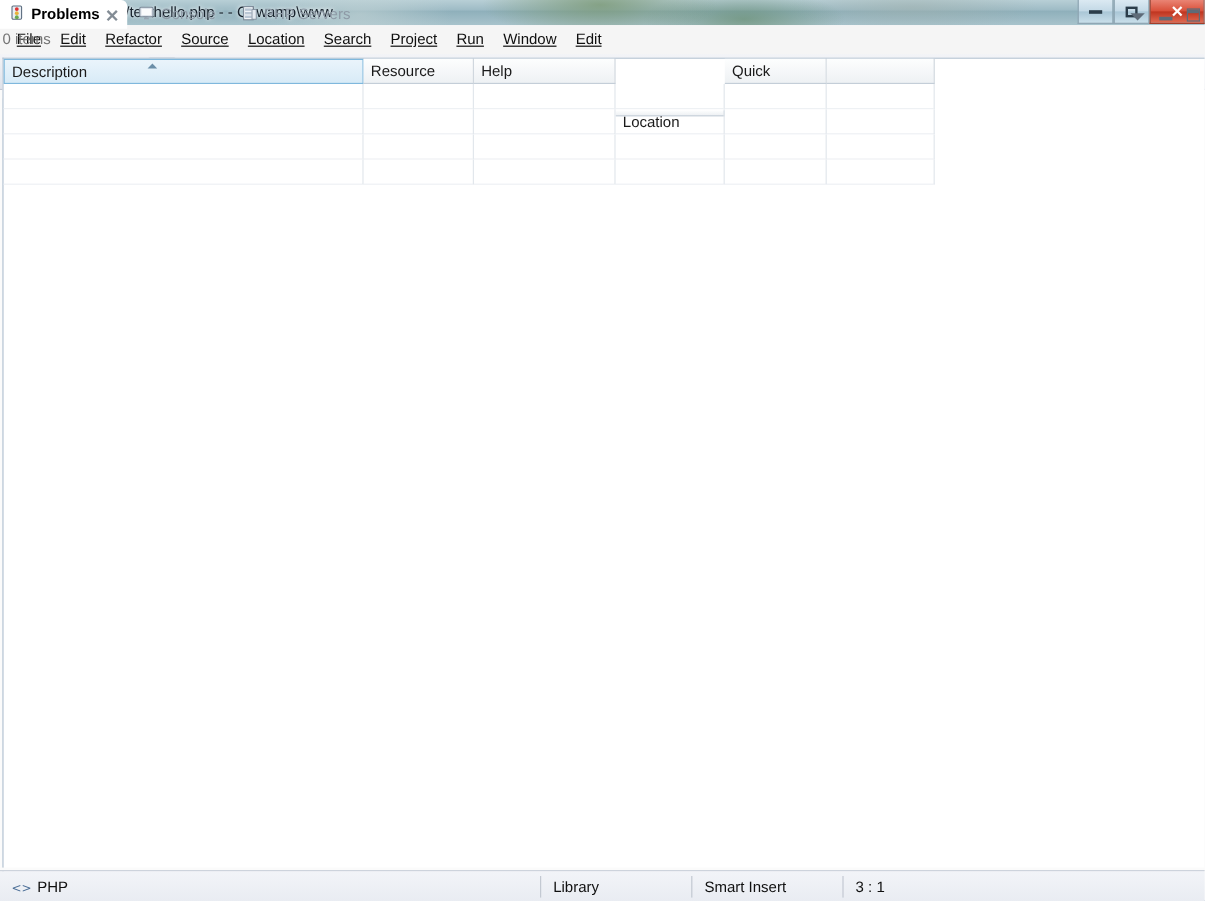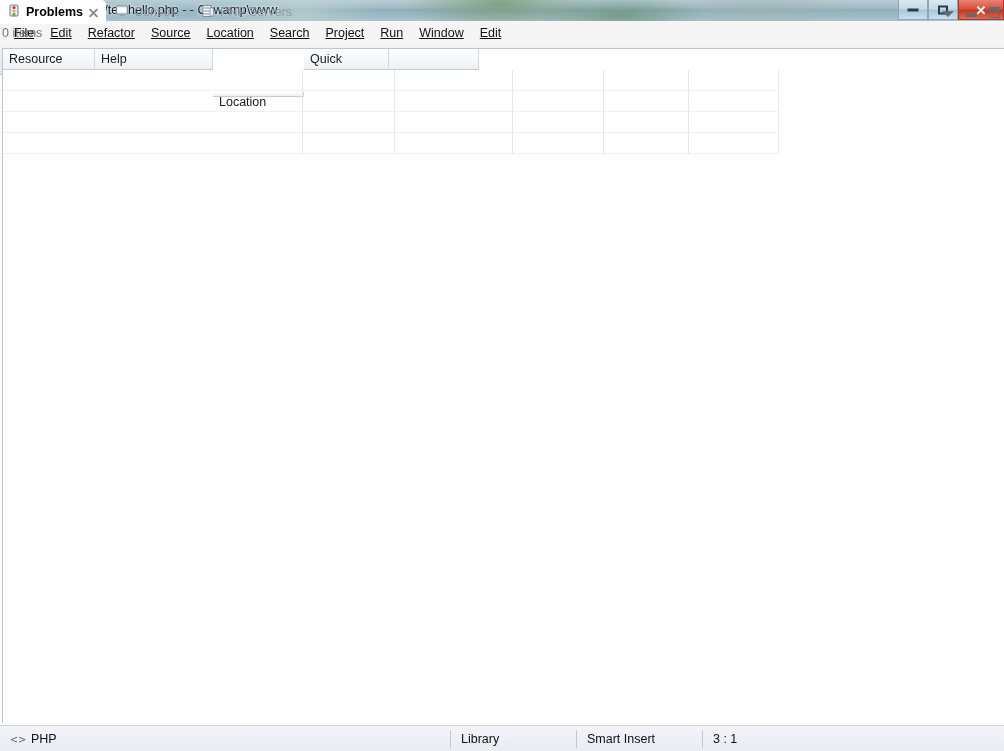--- a/index.html
+++ b/index.html
@@ -832,20 +832,24 @@
         <span class="ctl-menu"></span>
         <span class="ctl-min"></span>
         <span class="ctl-max"></span>
       </div>
     </div>
 
     <div class="pr-count">0 items</div>
 
     <div class="pr-table">
       <div class="pr-header">
+        <div class="pr-th sorted" style="width:300px;">
+          <span class="sort-arrow"></span>
+          <span>Description</span>
+        </div>
         <div class="pr-th" style="width:92px;">
           <span>Resource</span>
         </div>
         <div class="pr-th" style="width:118px;">
           <span>Help</span>
         </div>
         <div class="pr-th" style="width:91px;margin-top:43px;">
           <span>Location</span>
         </div>
         <div class="pr-th" style="width:85px;">

